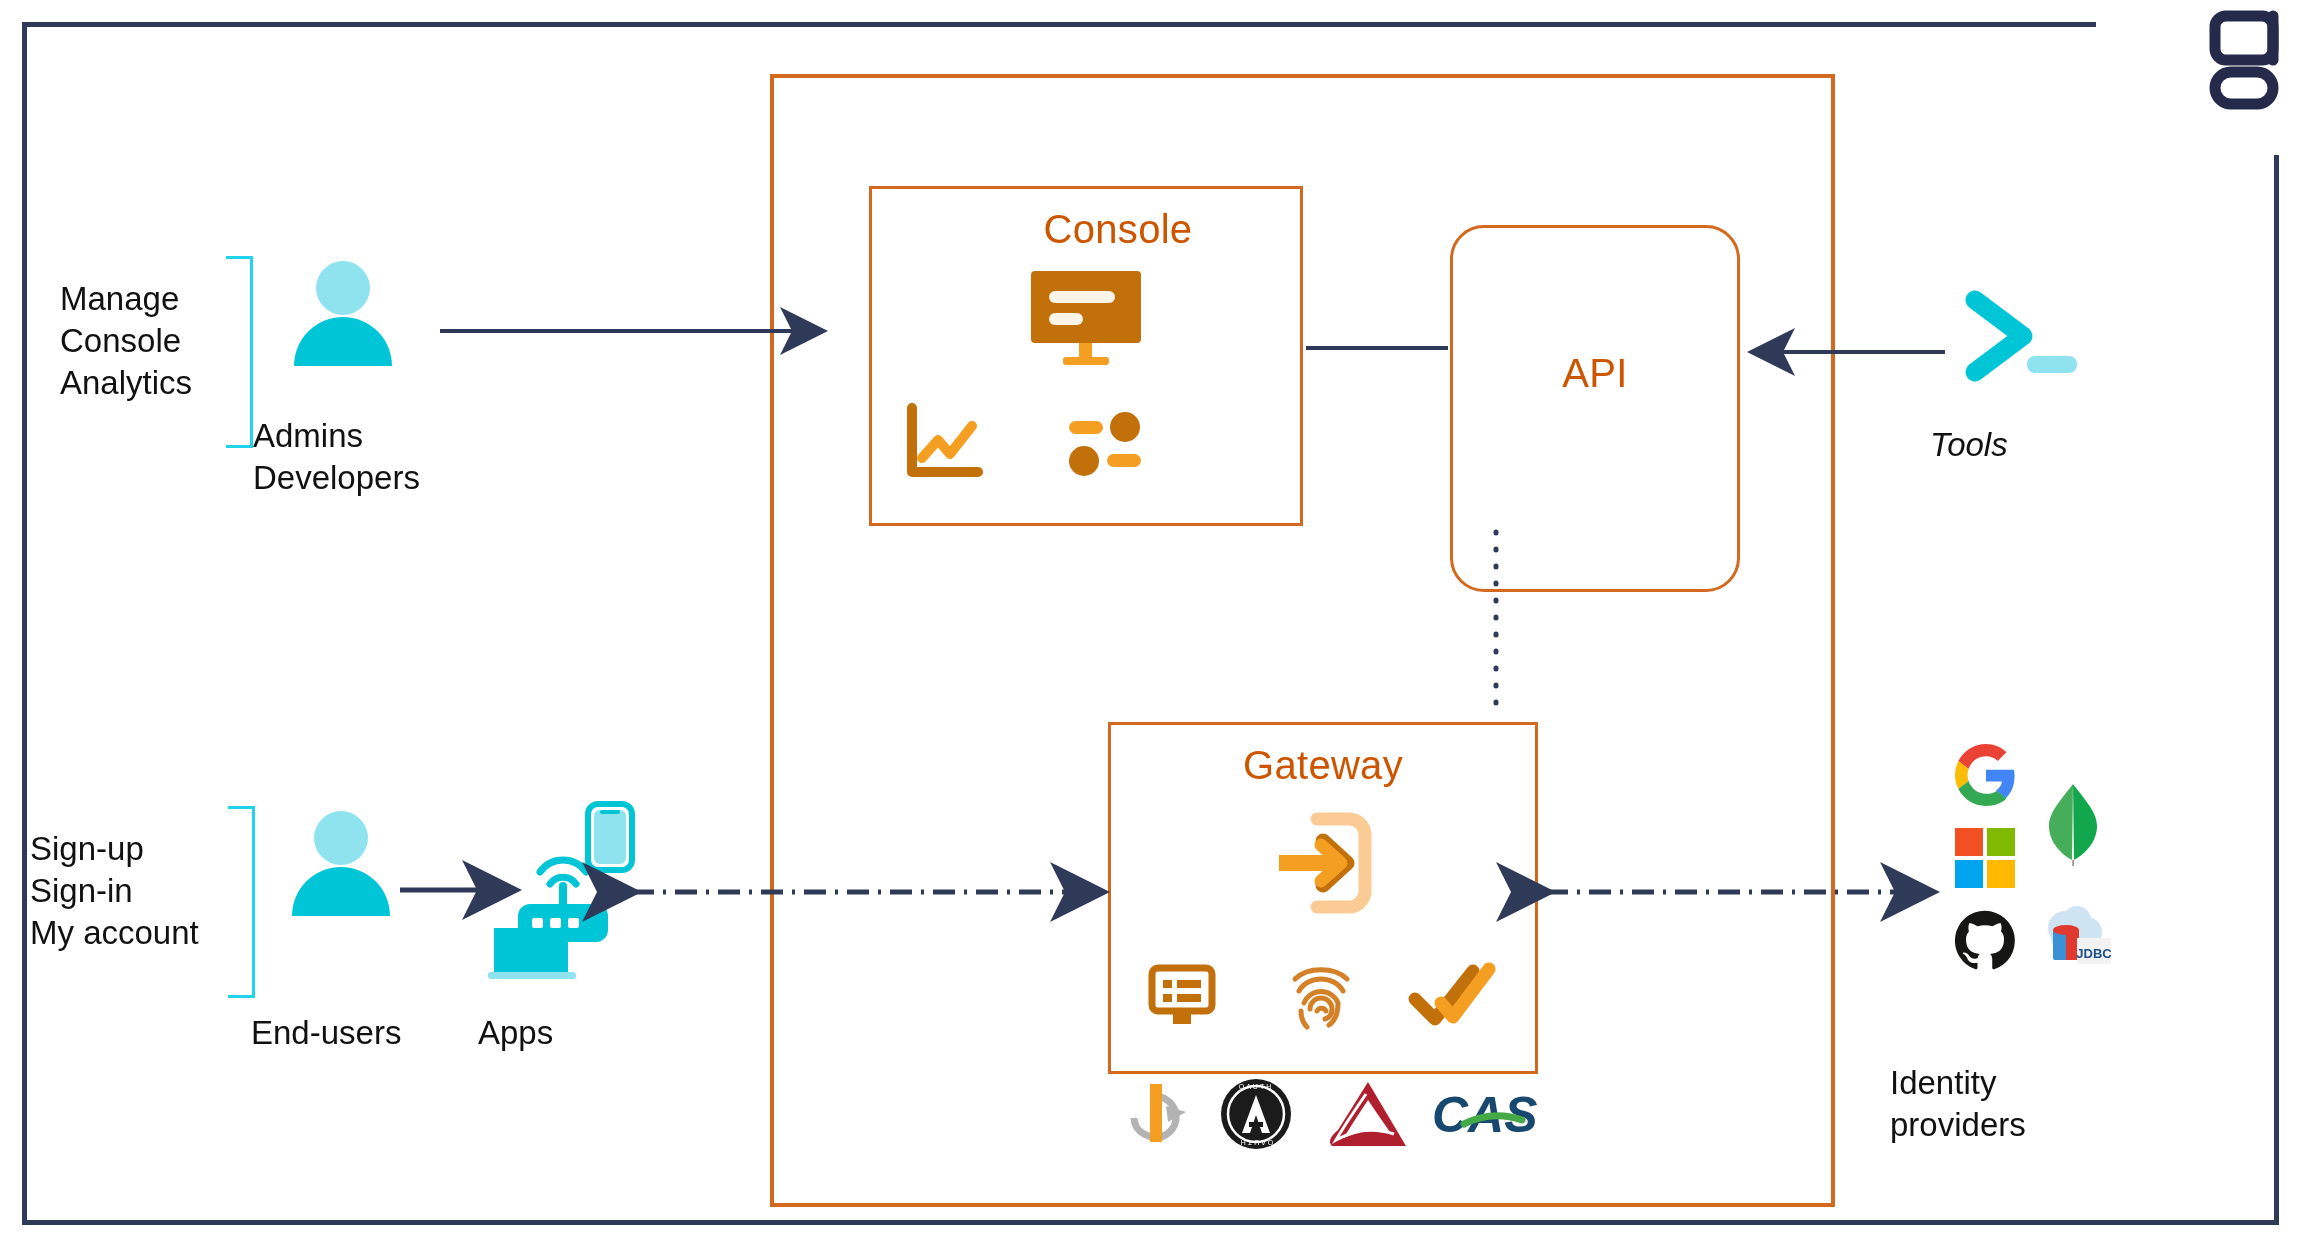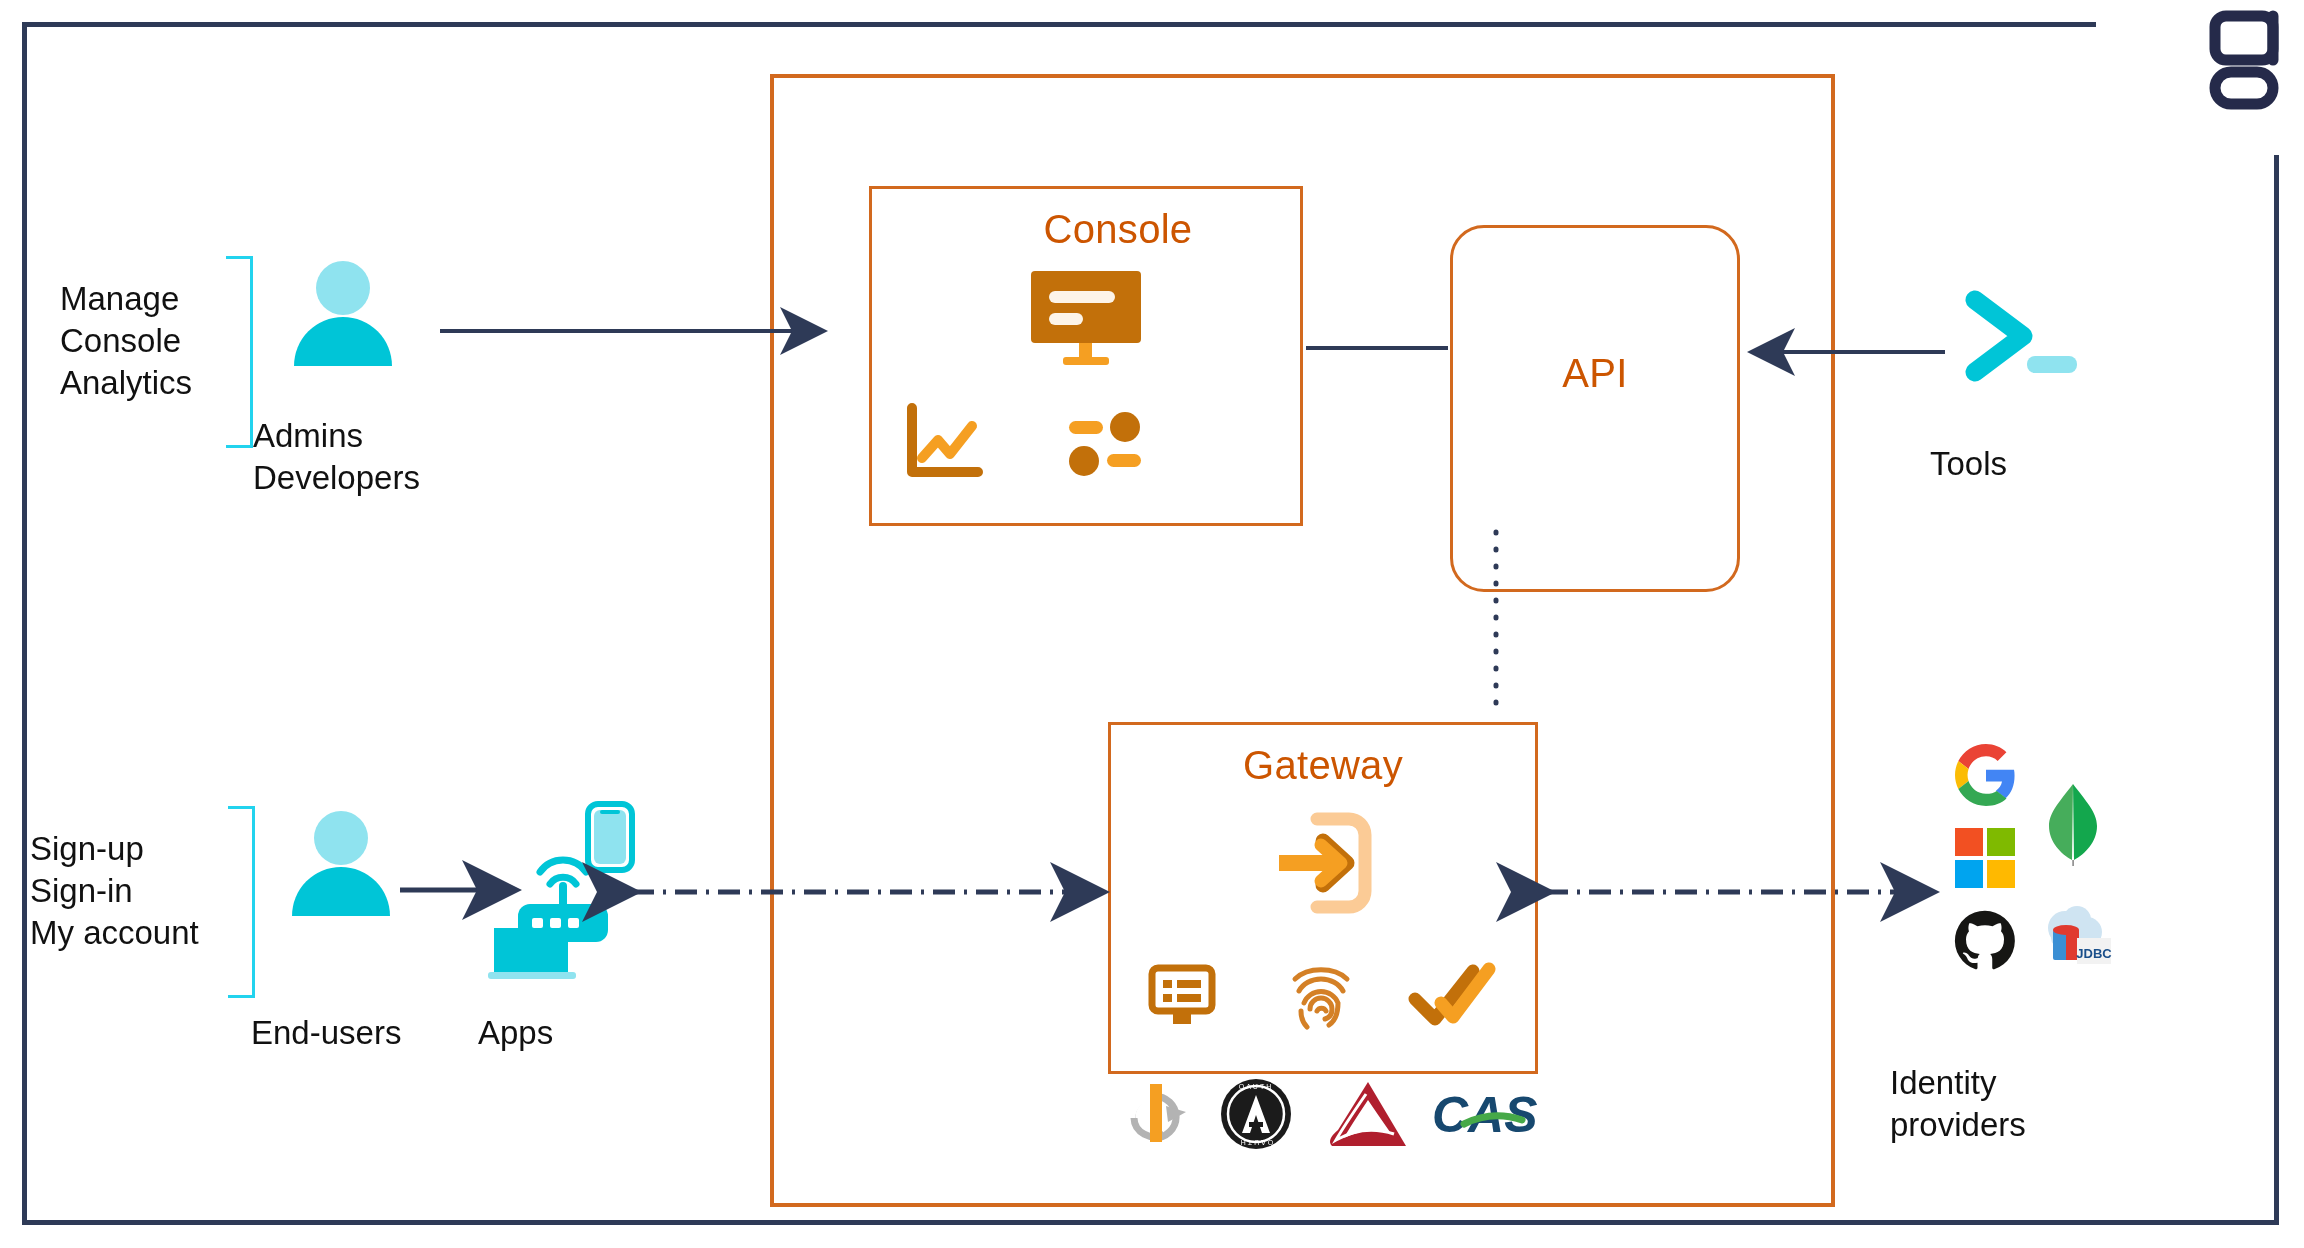--- a/index.html
+++ b/index.html
@@ -246,21 +246,21 @@
     </div>
   </div>
 
   <div style="position:absolute;left:1965px;top:290px;">
     <svg width="118" height="96" viewBox="0 0 118 96">
       <path d="M10 10 L58 46 L10 82" fill="none" stroke="#00c5d7" stroke-width="19" stroke-linecap="round" stroke-linejoin="round"></path>
       <rect x="62" y="66" width="50" height="17" rx="8" fill="#8fe3ef"></rect>
     </svg>
   </div>
 
-  <div class="label" style="left:1930px;top:443px;width:190px;">
+  <div class="label" style="left:1930px;top:424px;width:190px;font-style:italic;">
     <div>Tools</div>
   </div>
 
   <div style="position:absolute;left:1955px;top:744px;">
 
     <div style="position:absolute;left:0;top:0;">
       <svg width="62" height="62" viewBox="0 0 48 48">
         <path fill="#EA4335" d="M24 9.5c3.5 0 6.6 1.2 9 3.6l6.8-6.8C35.6 2.4 30.2 0 24 0 14.6 0 6.5 5.4 2.6 13.2l7.9 6.2C12.4 13.7 17.7 9.5 24 9.5z"></path>
         <path fill="#4285F4" d="M46.1 24.6c0-1.6-.1-3.2-.4-4.6H24v9.1h12.4c-.5 2.9-2.2 5.4-4.7 7l7.6 5.9c4.5-4.1 6.8-10.2 6.8-17.4z"></path>
         <path fill="#FBBC05" d="M10.5 28.6c-.5-1.5-.8-3-.8-4.6s.3-3.1.8-4.6l-7.9-6.2C1 16.4 0 20.1 0 24s1 7.6 2.6 10.8l7.9-6.2z"></path>

